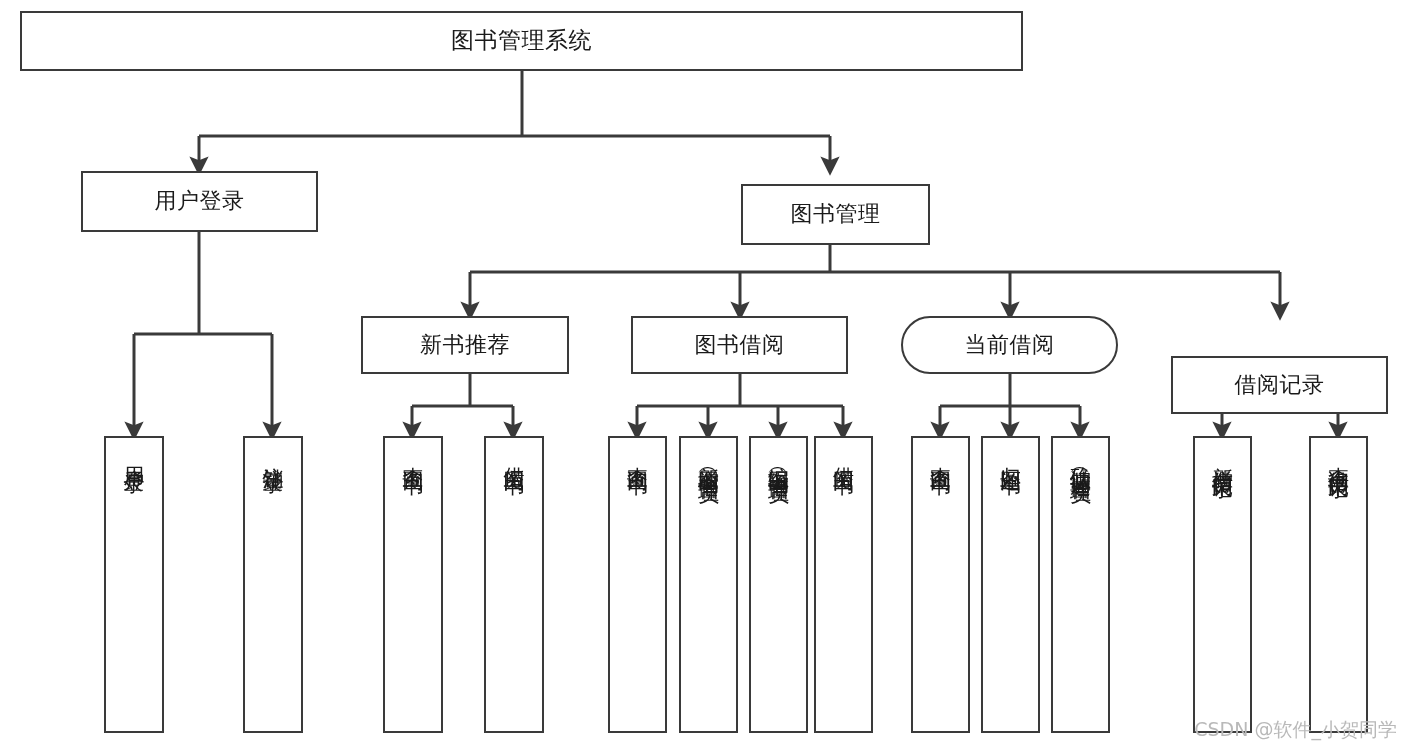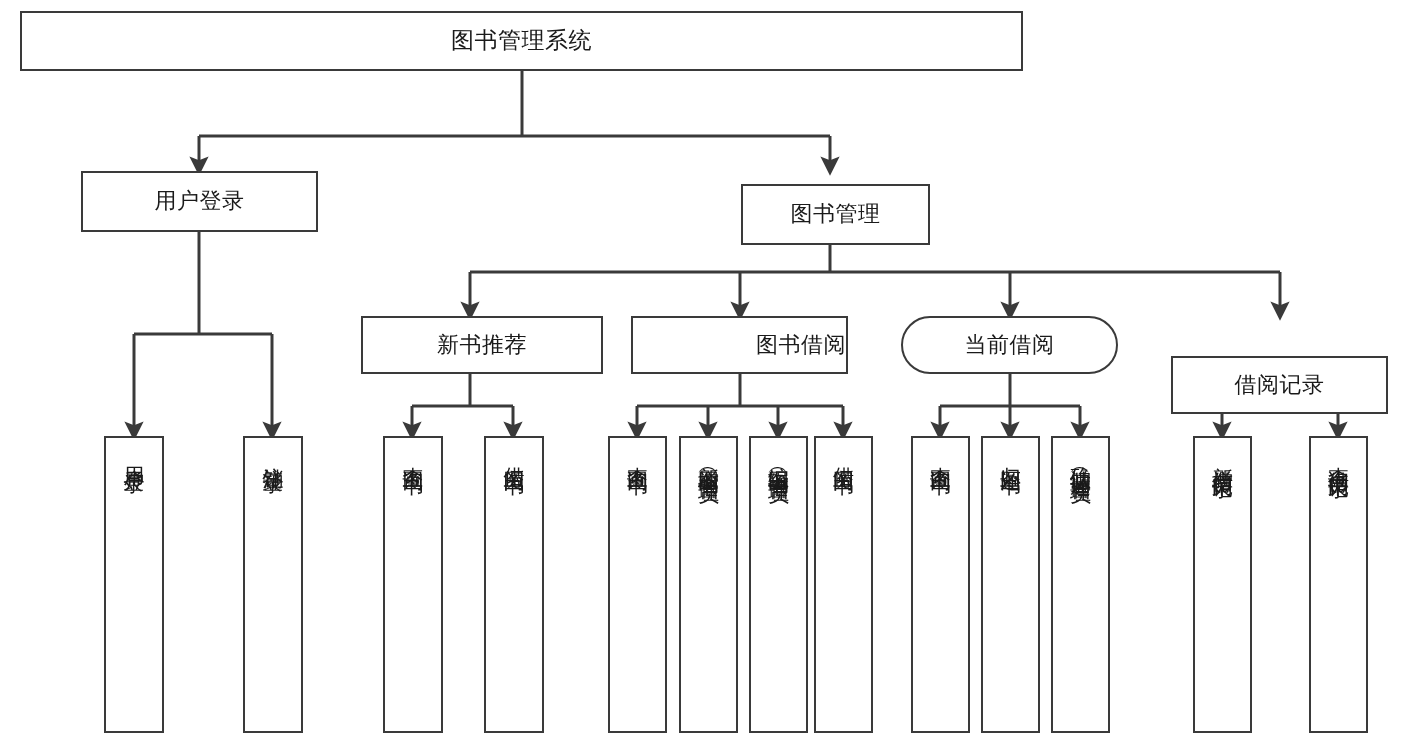--- a/index.html
+++ b/index.html
@@ -133,24 +133,24 @@
     <span class="node-label">图书管理系统</span>
   </div>
 
   <div class="node h-node" style="left:81px; top:171px; width:237px; height:61px;">
     <span class="node-label">用户登录</span>
   </div>
   <div class="node h-node" style="left:741px; top:171px; width:189px; height:61px;margin-top:13px;">
     <span class="node-label">图书管理</span>
   </div>
 
-  <div class="node h-node" style="left:361px; top:316px; width:242px; height:58px;">
+  <div class="node h-node" style="left:361px; top:316px; width:208px; height:58px;">
     <span class="node-label">新书推荐</span>
   </div>
-  <div class="node h-node" style="left:631px; top:316px; width:217px; height:58px;justify-content:flex-end;">
+  <div class="node h-node" style="left:631px; top:316px; width:217px; height:58px;">
     <span class="node-label">图书借阅</span>
   </div>
   <div class="node h-node" style="left:901px; top:316px; width:217px; height:58px;border-radius:29px;">
     <span class="node-label">当前借阅</span>
   </div>
   <div class="node h-node" style="left:1171px; top:316px; width:217px; height:58px;margin-top:40px;">
     <span class="node-label">借阅记录</span>
   </div>
 
   <div class="node v-node" style="left:104px; top:436px; width:60px; height:297px;">
@@ -190,14 +190,15 @@
     <span class="node-label">确认归还（管理员）</span>
   </div>
 
   <div class="node v-node" style="left:1193px; top:436px; width:59px; height:297px;">
     <span class="node-label">新增借阅记录</span>
   </div>
   <div class="node v-node" style="left:1309px; top:436px; width:59px; height:297px;">
     <span class="node-label">查询借阅记录</span>
   </div>
 
+  <div id="watermark">CSDN @软件_小贺同学</div>
 
 </div>
 
 </body></html>

